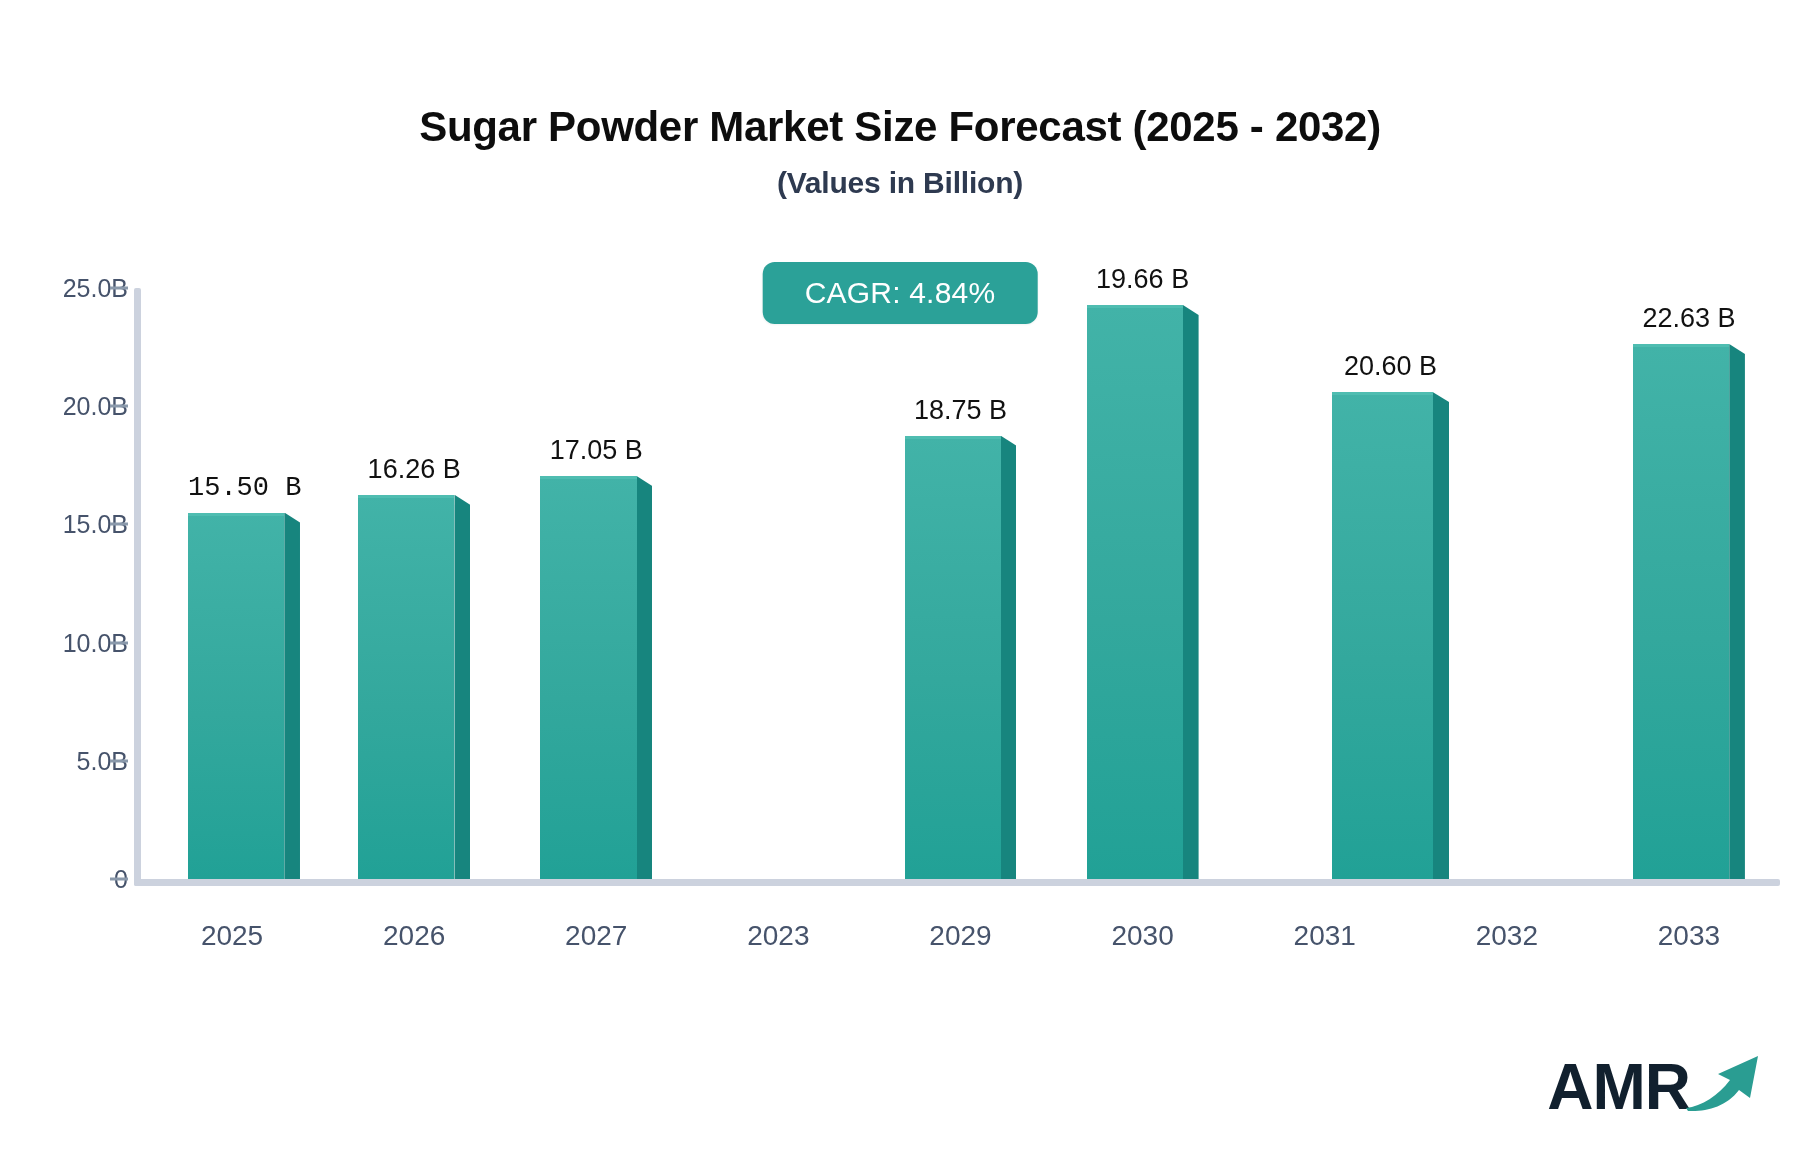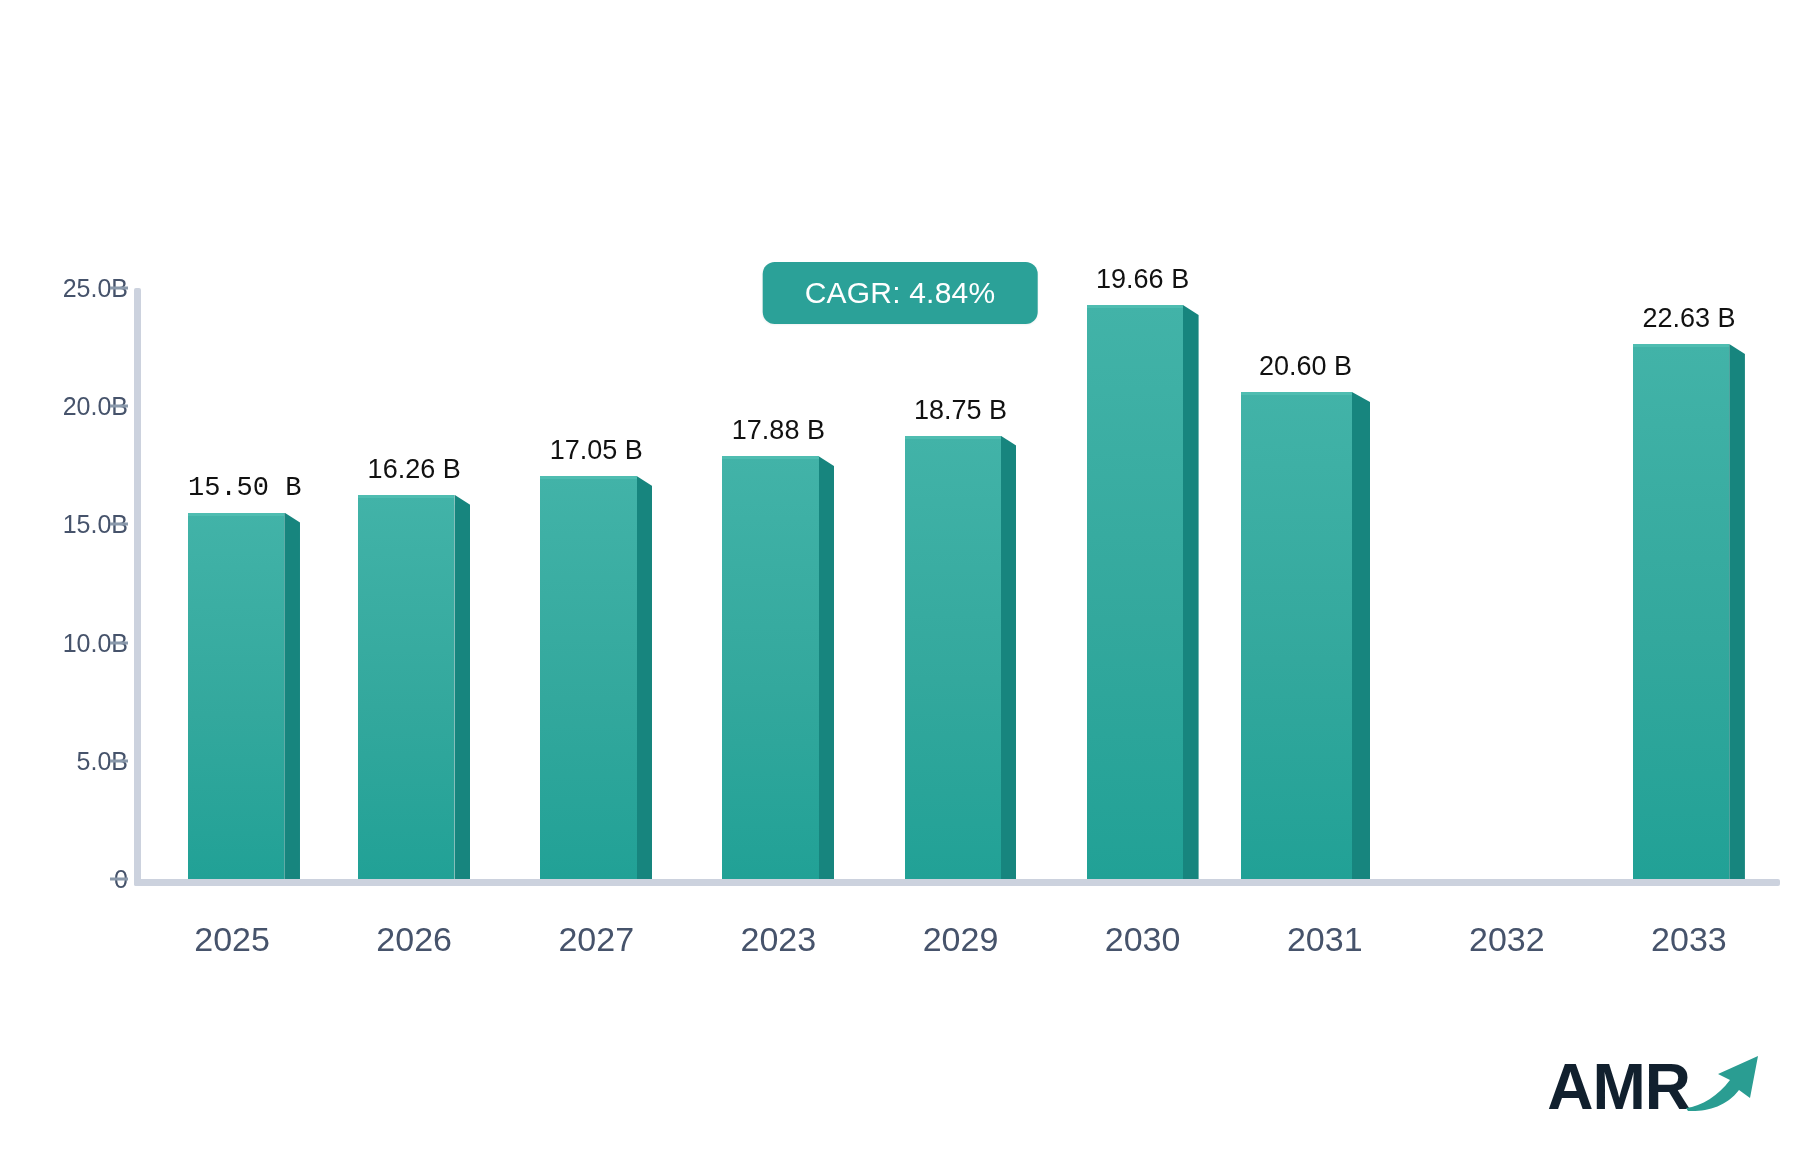--- a/index.html
+++ b/index.html
@@ -170,21 +170,21 @@
     position: absolute;
     left: 141px;
     top: 920px;
     width: 1639px;
     height: 40px;
   }
   .x-label {
     position: absolute;
     top: 0;
     text-align: left;
-    font-size: 34px;
+    font-size: 28px;
     color: #46536b;
     transform: translateX(-50%);
     white-space: nowrap;
   }
 
   
   #logo {
     position: absolute;
     right: 38px;
     bottom: 38px;
@@ -202,20 +202,24 @@
   #logo-arrow {
     margin-left: -6px;
     margin-bottom: 2px;
   }
 </style>
 </head>
 <body>
 
 <div id="page">
 
+  <div id="title-block">
+    <div id="chart-title">Sugar Powder Market Size Forecast (2025 - 2032)</div>
+    <div id="chart-subtitle">(Values in Billion)</div>
+  </div>
 
   <div id="cagr-badge">CAGR: 4.84%</div>
 
   <div id="plot">
     <div id="y-axis-line"></div>
     <div id="x-axis-line"></div>
     <div id="y-ticks">
         <div class="y-tick" style="top: 599px;">0</div>
         <div class="y-dash" style="top: 599px;"></div>
         <div class="y-tick" style="top: 480.8px;">5.0B</div>
@@ -247,45 +251,37 @@
           </div>
         </div>
         <div class="bar-slot" style="left: 399.279px; width: 112px;">
           <div class="bar-wrap" style="height: 403.062px;">
             <div class="bar-side"></div>
             <div class="bar-front"></div>
             <div class="bar-top-hl"></div>
             <div class="bar-value">17.05 B</div>
           </div>
         </div>
-        <div class="bar-slot" style="left: 581.39px; width: 111.998px;">
-          <div class="bar-wrap" style="height: 422.683px;">
-            <div class="bar-side"></div>
-            <div class="bar-front"></div>
-            <div class="bar-top-hl"></div>
-            <div class="bar-value">17.88 B</div>
-          </div>
-        </div>
         <div class="bar-slot" style="left: 763.501px; width: 111.998px;">
           <div class="bar-wrap" style="height: 443.25px;">
             <div class="bar-side"></div>
             <div class="bar-front"></div>
             <div class="bar-top-hl"></div>
             <div class="bar-value">18.75 B</div>
           </div>
         </div>
         <div class="bar-slot" style="left: 945.612px; width: 111.998px;">
           <div class="bar-wrap" style="height: 574px;">
             <div class="bar-side"></div>
             <div class="bar-front"></div>
             <div class="bar-top-hl"></div>
             <div class="bar-value">19.66 B</div>
           </div>
         </div>
-        <div class="bar-slot" style="left: 1100px; width: 129px; padding-left: 25px;">
+        <div class="bar-slot" style="left: 1191px; width: 117px; padding-left: 25px;">
           <div class="bar-wrap" style="height: 486.984px;">
             <div class="bar-side"></div>
             <div class="bar-front"></div>
             <div class="bar-top-hl"></div>
             <div class="bar-value">20.60 B</div>
           </div>
         </div>
         <div class="bar-slot" style="left: 1491.95px; width: 111.998px;">
           <div class="bar-wrap" style="height: 534.973px;">
             <div class="bar-side"></div>

